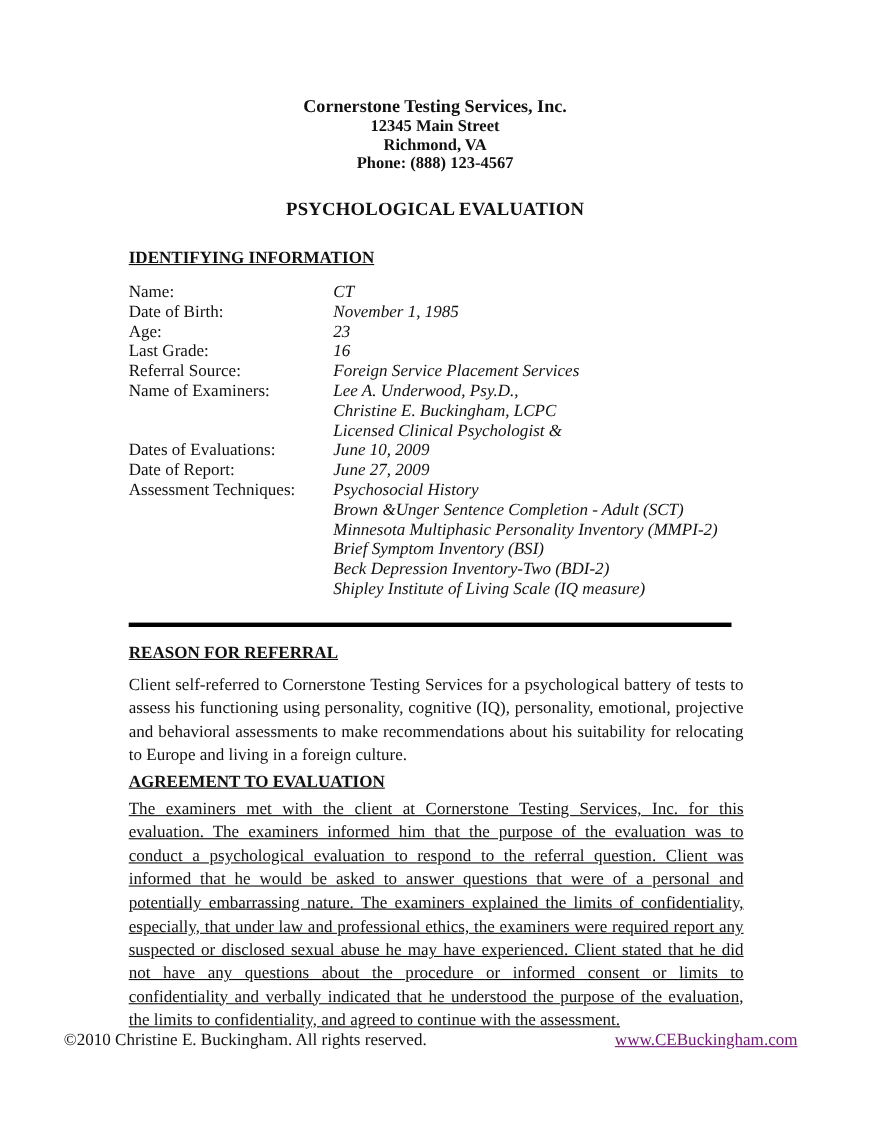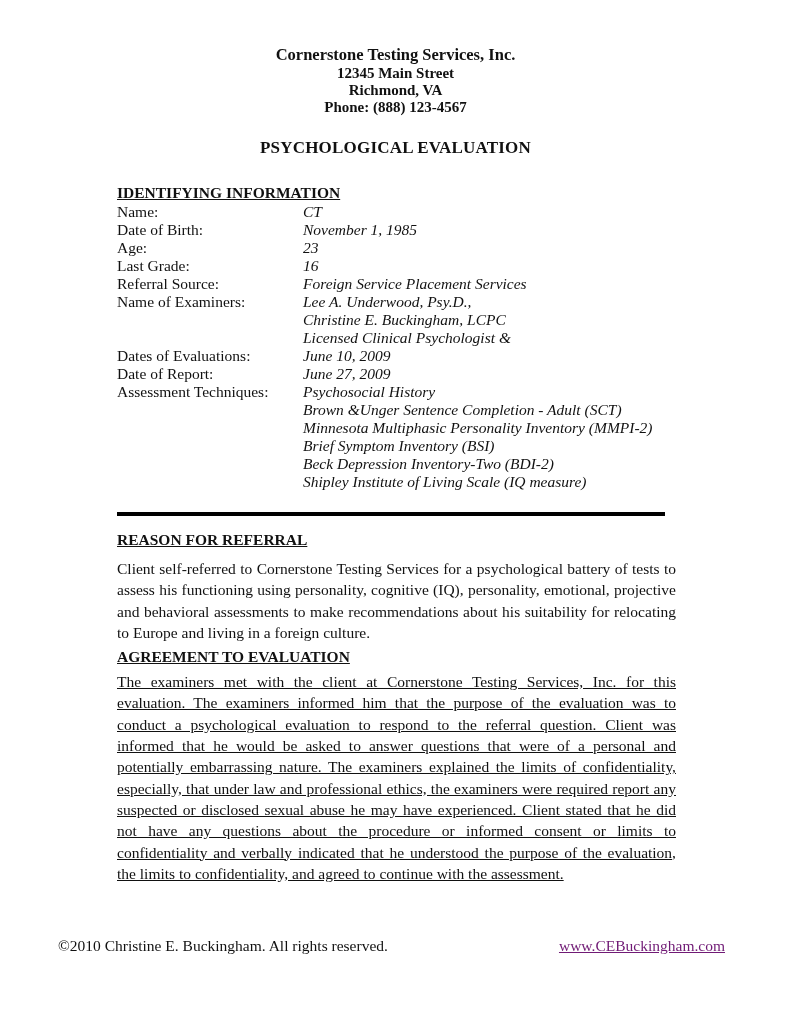--- a/index.html
+++ b/index.html
@@ -6,21 +6,21 @@
   .page {
     position: relative;
     width: 791px;
     height: 1024px;
     background: #ffffff;
     color: #111111;
     font-family: "Liberation Serif", serif;
     overflow: hidden;
   }
   .doc-header {
-    padding-top: 44px;
+    padding-top: 86px;
     text-align: center;
   }
   .company-name {
     font-size: 16.5px;
     font-weight: bold;
     line-height: 21px;
   }
   .addr-line {
     font-size: 15px;
     font-weight: bold;
@@ -39,21 +39,21 @@
   }
   .section-heading {
     font-size: 15.5px;
     font-weight: bold;
     line-height: 20px;
     text-decoration: underline;
   }
   .h-identifying { margin-top: 24px; }
   .h-reason     { margin-top: 14px; }
   .h-agreement  { margin-top: 4px; }
-  .info-table { margin-top: 0; }
+  .info-table { margin-top: 12px; }
   .info-row {
     display: flex;
     font-size: 15.5px;
     line-height: 18px;
   }
   .info-label { width: 186px; flex: 0 0 186px; }
   .info-value { flex: 1; font-style: italic; }
   .divider {
     margin-top: 21px;
     width: 548px;

